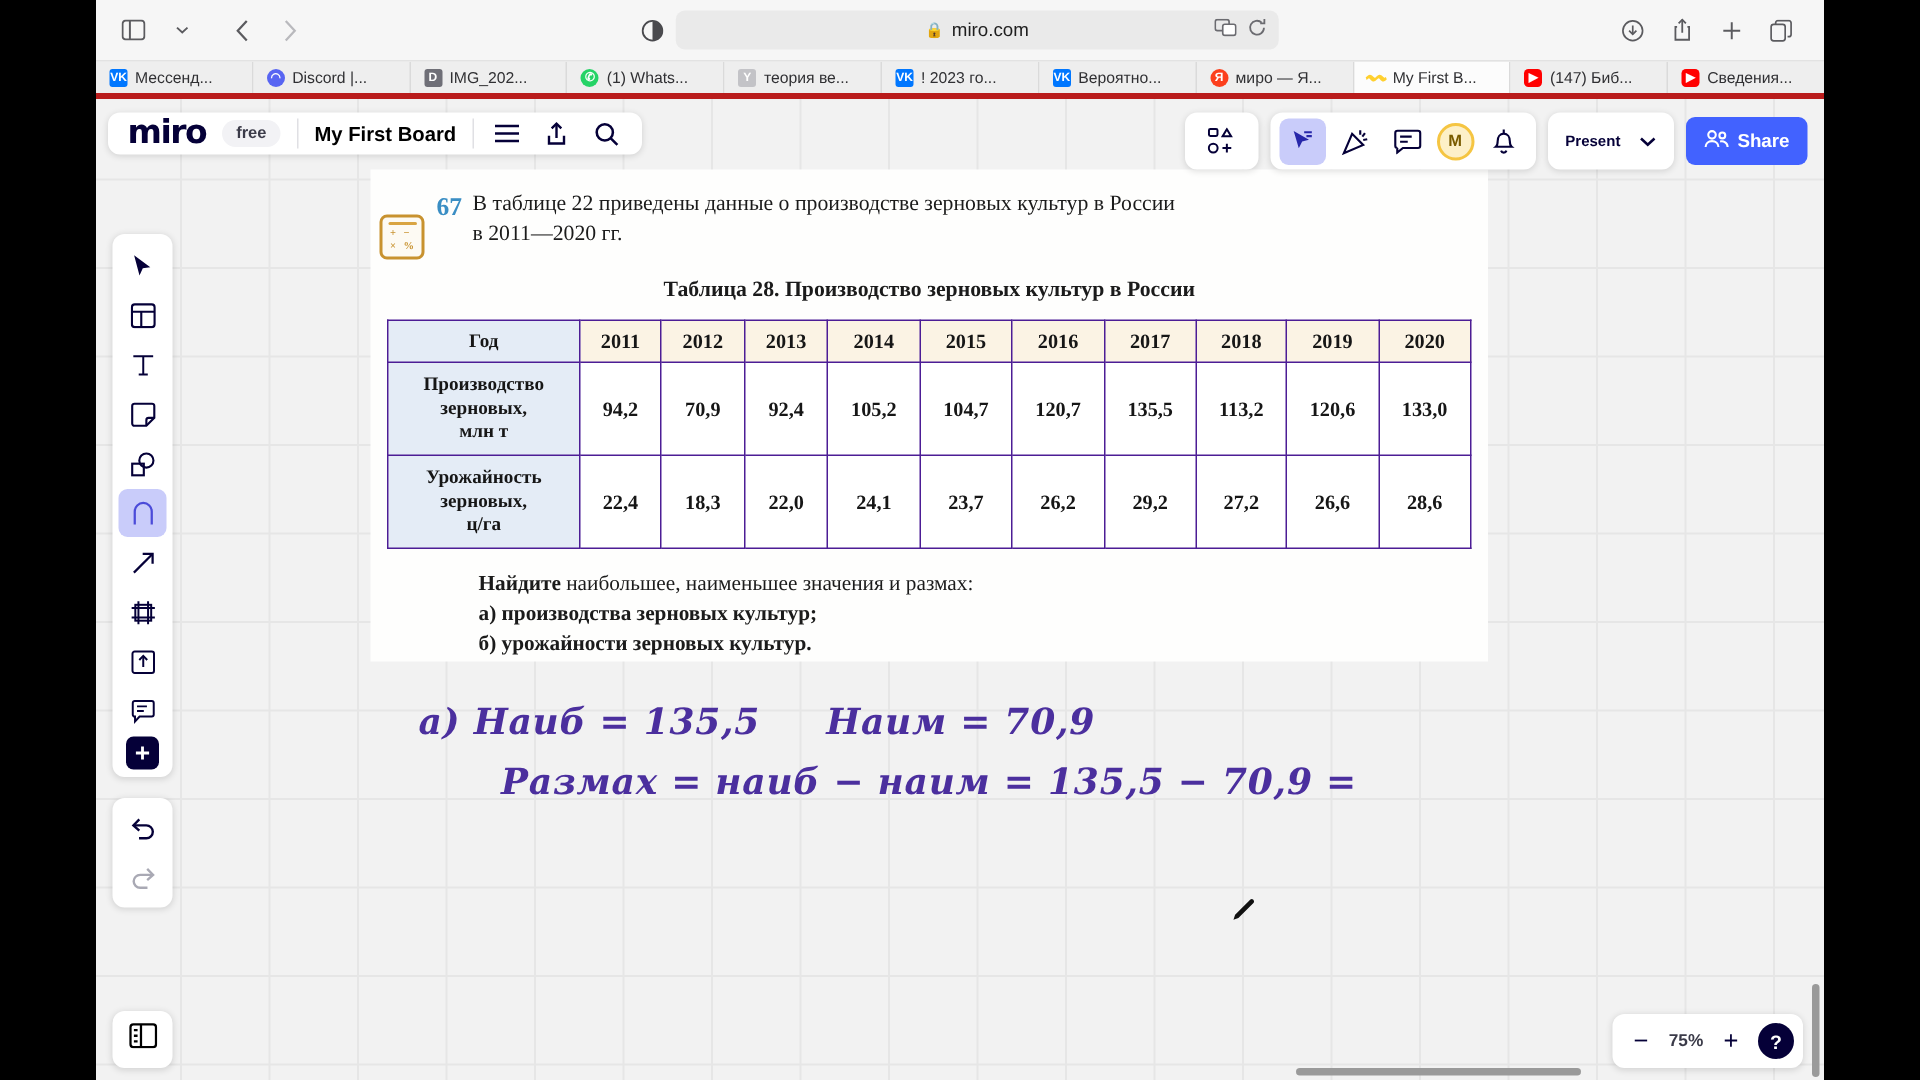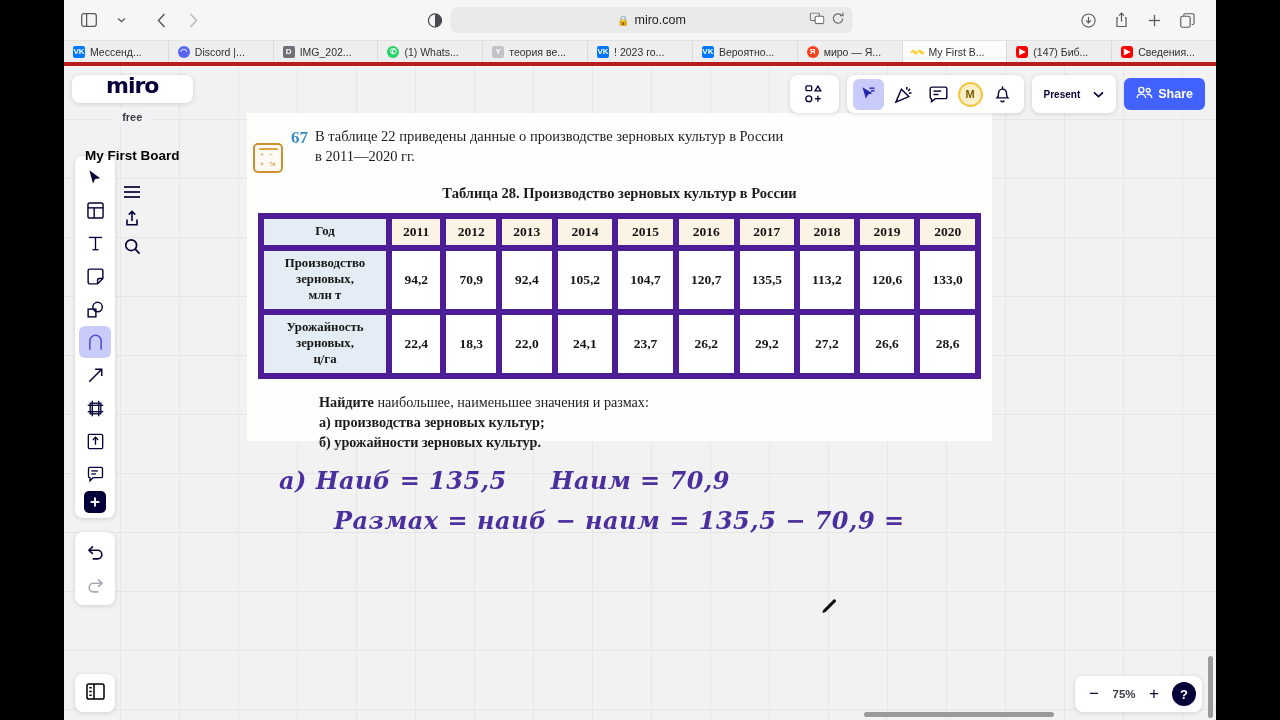--- a/index.html
+++ b/index.html
@@ -122,21 +122,20 @@
   .miro-topbar {
     position:absolute; top: 9px; left: 8px;
     height: 28px;
     background:#fff;
     border-radius: 8px;
     box-shadow: 0 1px 5px rgba(0,0,0,.14);
     display:flex; align-items:center;
     padding: 0 13px;
     gap: 11px;
     z-index: 30;
-    flex-direction: column;
   }
   .miro-logo {
     font-size: 22px; font-weight: 700; letter-spacing: -1px;
     color:#050038; line-height: 1;
     font-family: "DejaVu Sans", sans-serif;
   }
   .free-pill {
     background:#f2f2f5; border-radius: 11px;
     font-size: 11px; color:#3b3b49; font-weight:600;
     padding: 3px 9px;
@@ -291,21 +290,21 @@
 
   .gtable {
     margin: 11px auto 0 auto;
     width: 723px;
     border-collapse: collapse;
     border: 1.5px solid #c9a77a;
     background: #fff;
     font-family: "Liberation Serif", serif;
   }
   .gtable td, .gtable th {
-    border: 6px solid #4c1d95;
+    border: 1px solid #4c1d95;
     text-align: center;
     font-size: 13.5px;
     font-weight: 700;
     padding: 3px 2px;
     color: #161616;
   }
   .gtable .rowhead {
     background: #e4ecf6;
     width: 128px;
     line-height: 1.25;

